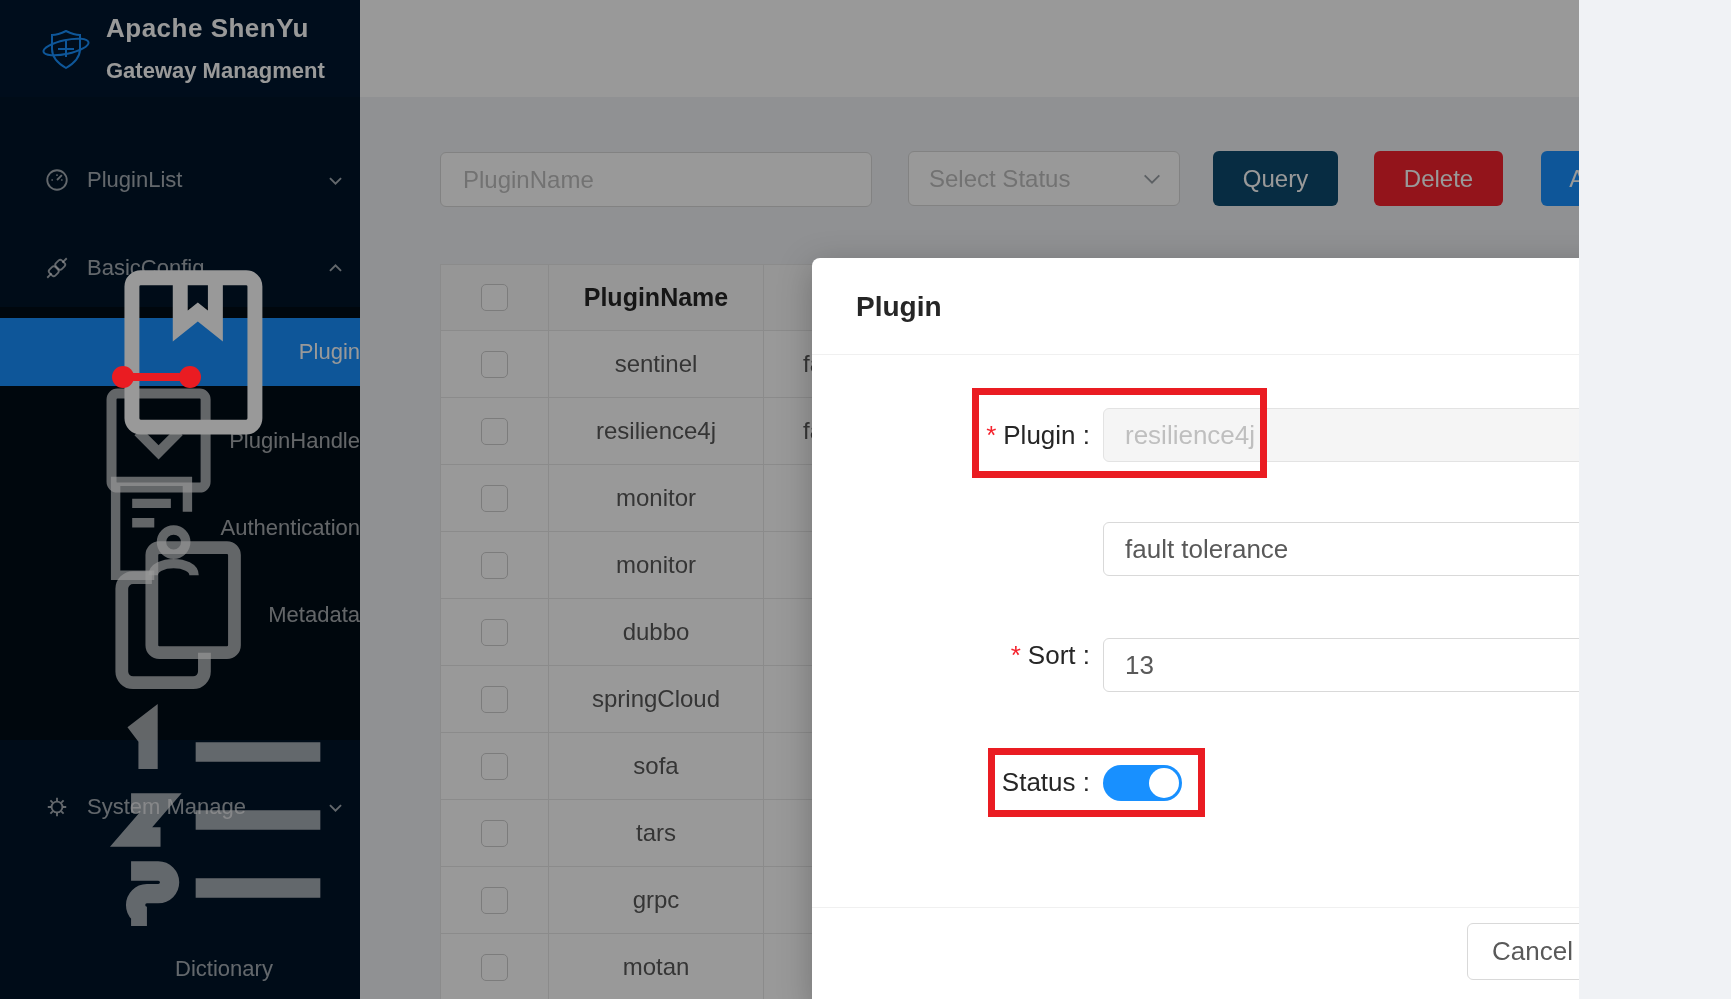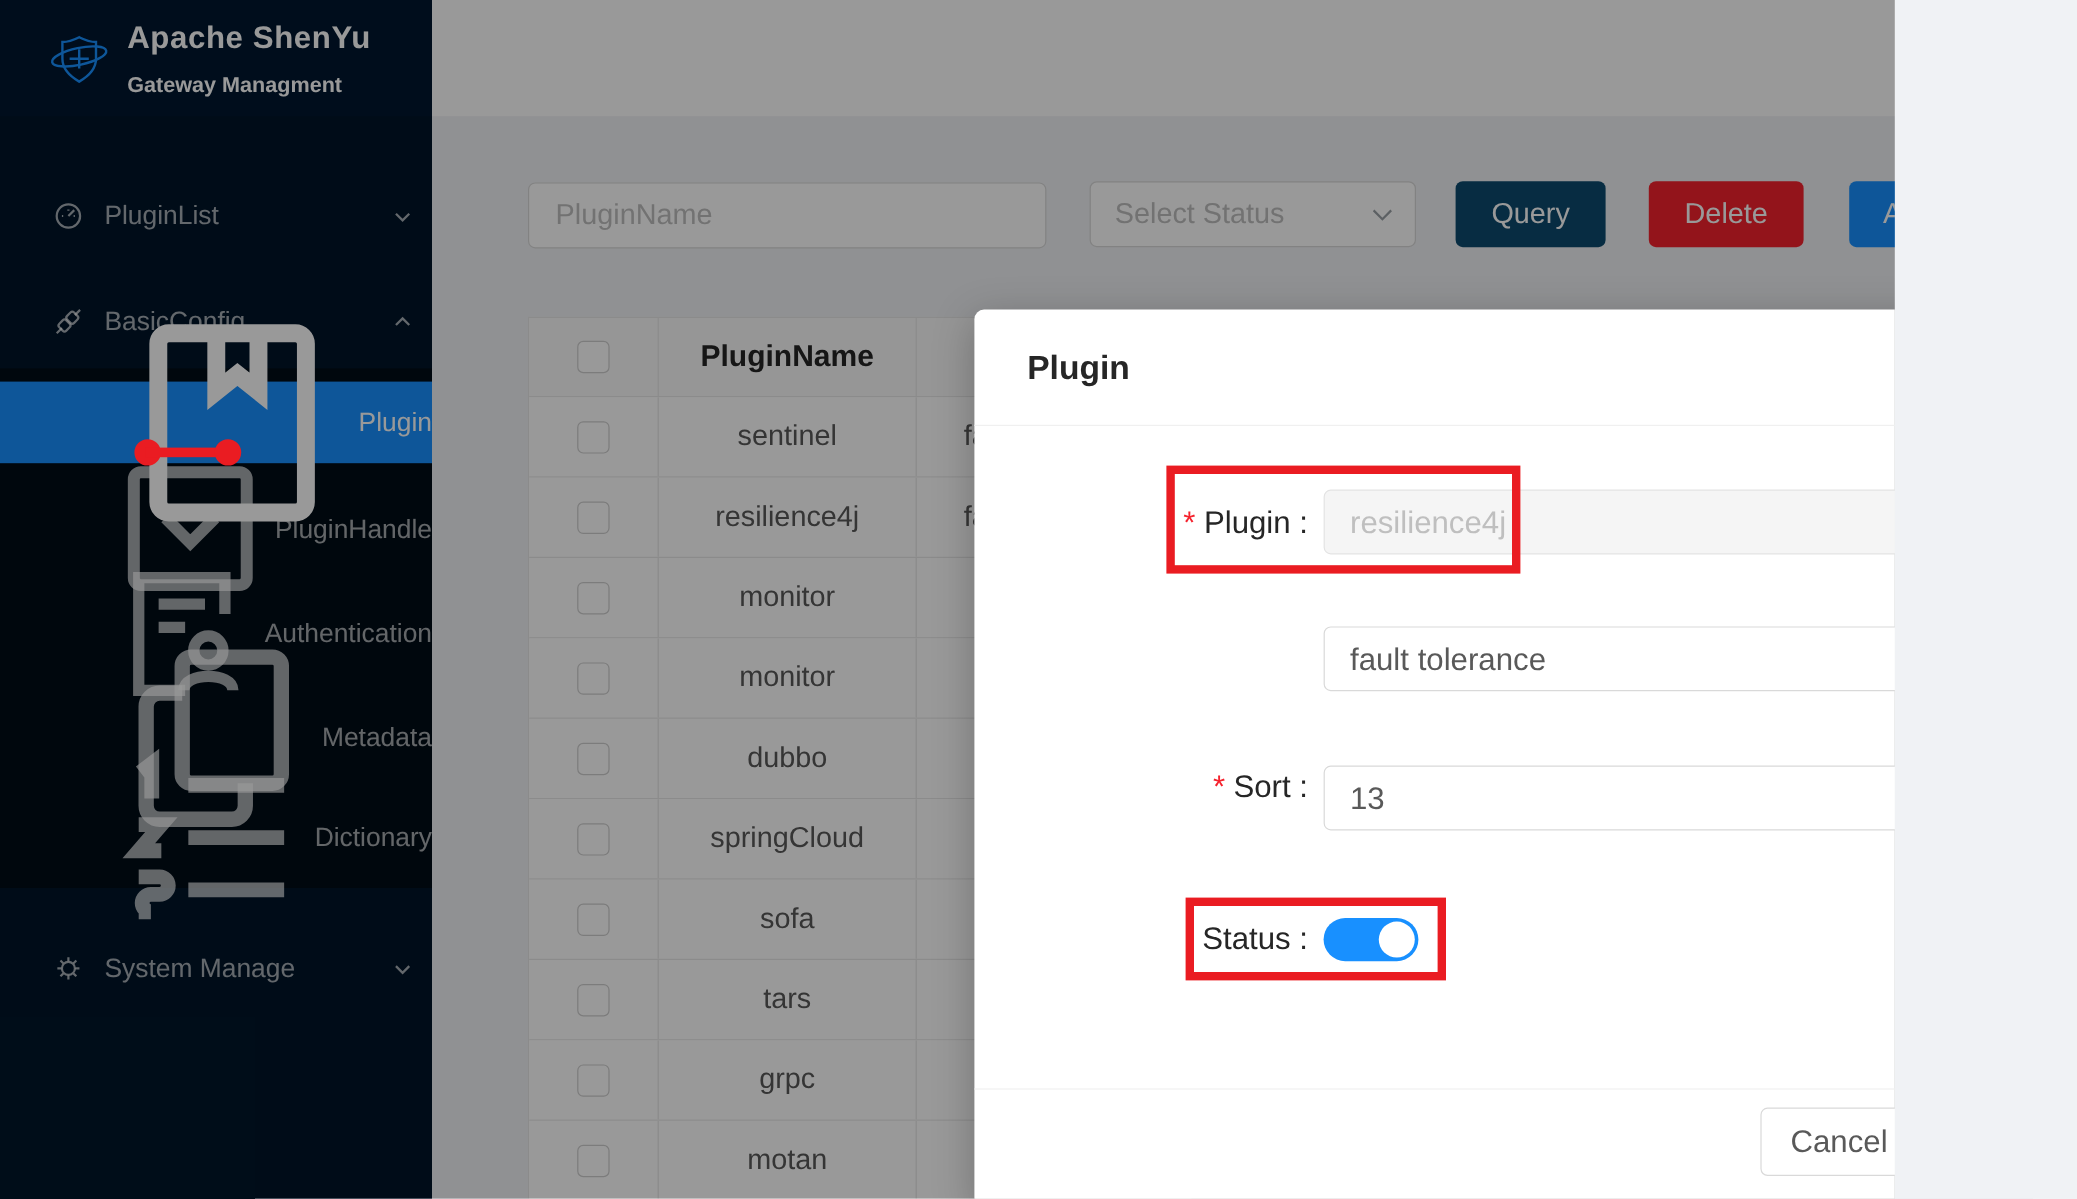--- a/index.html
+++ b/index.html
@@ -6,21 +6,21 @@
   html,body { width:1731px; height:999px; overflow:hidden; background:#f0f2f5;
               font-family:"Liberation Sans","DejaVu Sans",sans-serif; }
   .page { position:relative; width:1579px; height:999px; overflow:hidden; }
 
   
   .sidebar { position:absolute; left:0; top:0; width:360px; height:999px; background:#001529; z-index:1; }
   .logo { position:absolute; left:0; top:0; width:360px; height:97px; background:#00172f;
           display:flex; align-items:center; padding-left:40px; }
   .logo-text { margin-left:14px; color:#ffffff; }
   .logo-title { font-size:26px; font-weight:700; letter-spacing:.5px; }
-  .logo-sub { font-size:18px; font-weight:700; margin-top:14px; }
+  .logo-sub { font-size:22px; font-weight:700; margin-top:14px; }
   .menu-item { position:absolute; left:0; width:360px; height:64px; display:flex; align-items:center;
                padding-left:44px; color:rgba(255,255,255,0.65); font-size:22px; cursor:pointer; }
   .menu-item .mi-icon { width:26px; height:26px; margin-right:17px; flex:0 0 auto; }
   .menu-item .chev { position:absolute; right:15px; width:19px; height:19px; }
   .submenu { position:absolute; left:0; top:307px; width:360px; height:433px; background:#000c17; }
   .sub-item { position:absolute; left:0; width:360px; height:64px; display:flex; align-items:center;
               padding-left:88px; color:rgba(255,255,255,0.65); font-size:22px; cursor:pointer; }
   .sub-item.selected { height:68px; background:#1890ff; color:#ffffff; }
   svg.ic { display:block; width:100%; height:100%; }
 
@@ -173,21 +173,21 @@
       </div>
       <div class="sub-item" style="top:276px;">
         <span class="mi-icon">
           <svg class="ic" viewBox="0 0 24 24" fill="none" stroke="currentColor" stroke-width="1.7">
             <rect x="8.5" y="3" width="11" height="14" rx="1"></rect>
             <path d="M8.5 7 H6 a1.5 1.5 0 0 0 -1.5 1.5 V19.5 A1.5 1.5 0 0 0 6 21 h8 a1.5 1.5 0 0 0 1.5 -1.5 V17"></path>
           </svg>
         </span>
         <span>Metadata</span>
       </div>
-      <div class="sub-item" style="top:359px;">
+      <div class="sub-item" style="top:377px;flex-direction:column;">
         <span class="mi-icon">
           <svg class="ic" viewBox="0 0 24 24" fill="none" stroke="currentColor" stroke-width="1.7">
             <path d="M9.5 6 h11 M9.5 12 h11 M9.5 18 h11"></path>
             <path d="M4 4.5 l1.3-1 v4 M3.8 10.5 h2.6 l-2.6 3 h2.6 M3.8 16.5 h2.4 a1 1 0 0 1 0 2 h-1 a1 1 0 0 0 0 2 h-1.4"></path>
           </svg>
         </span>
         <span>Dictionary</span>
       </div>
     </div>
 

